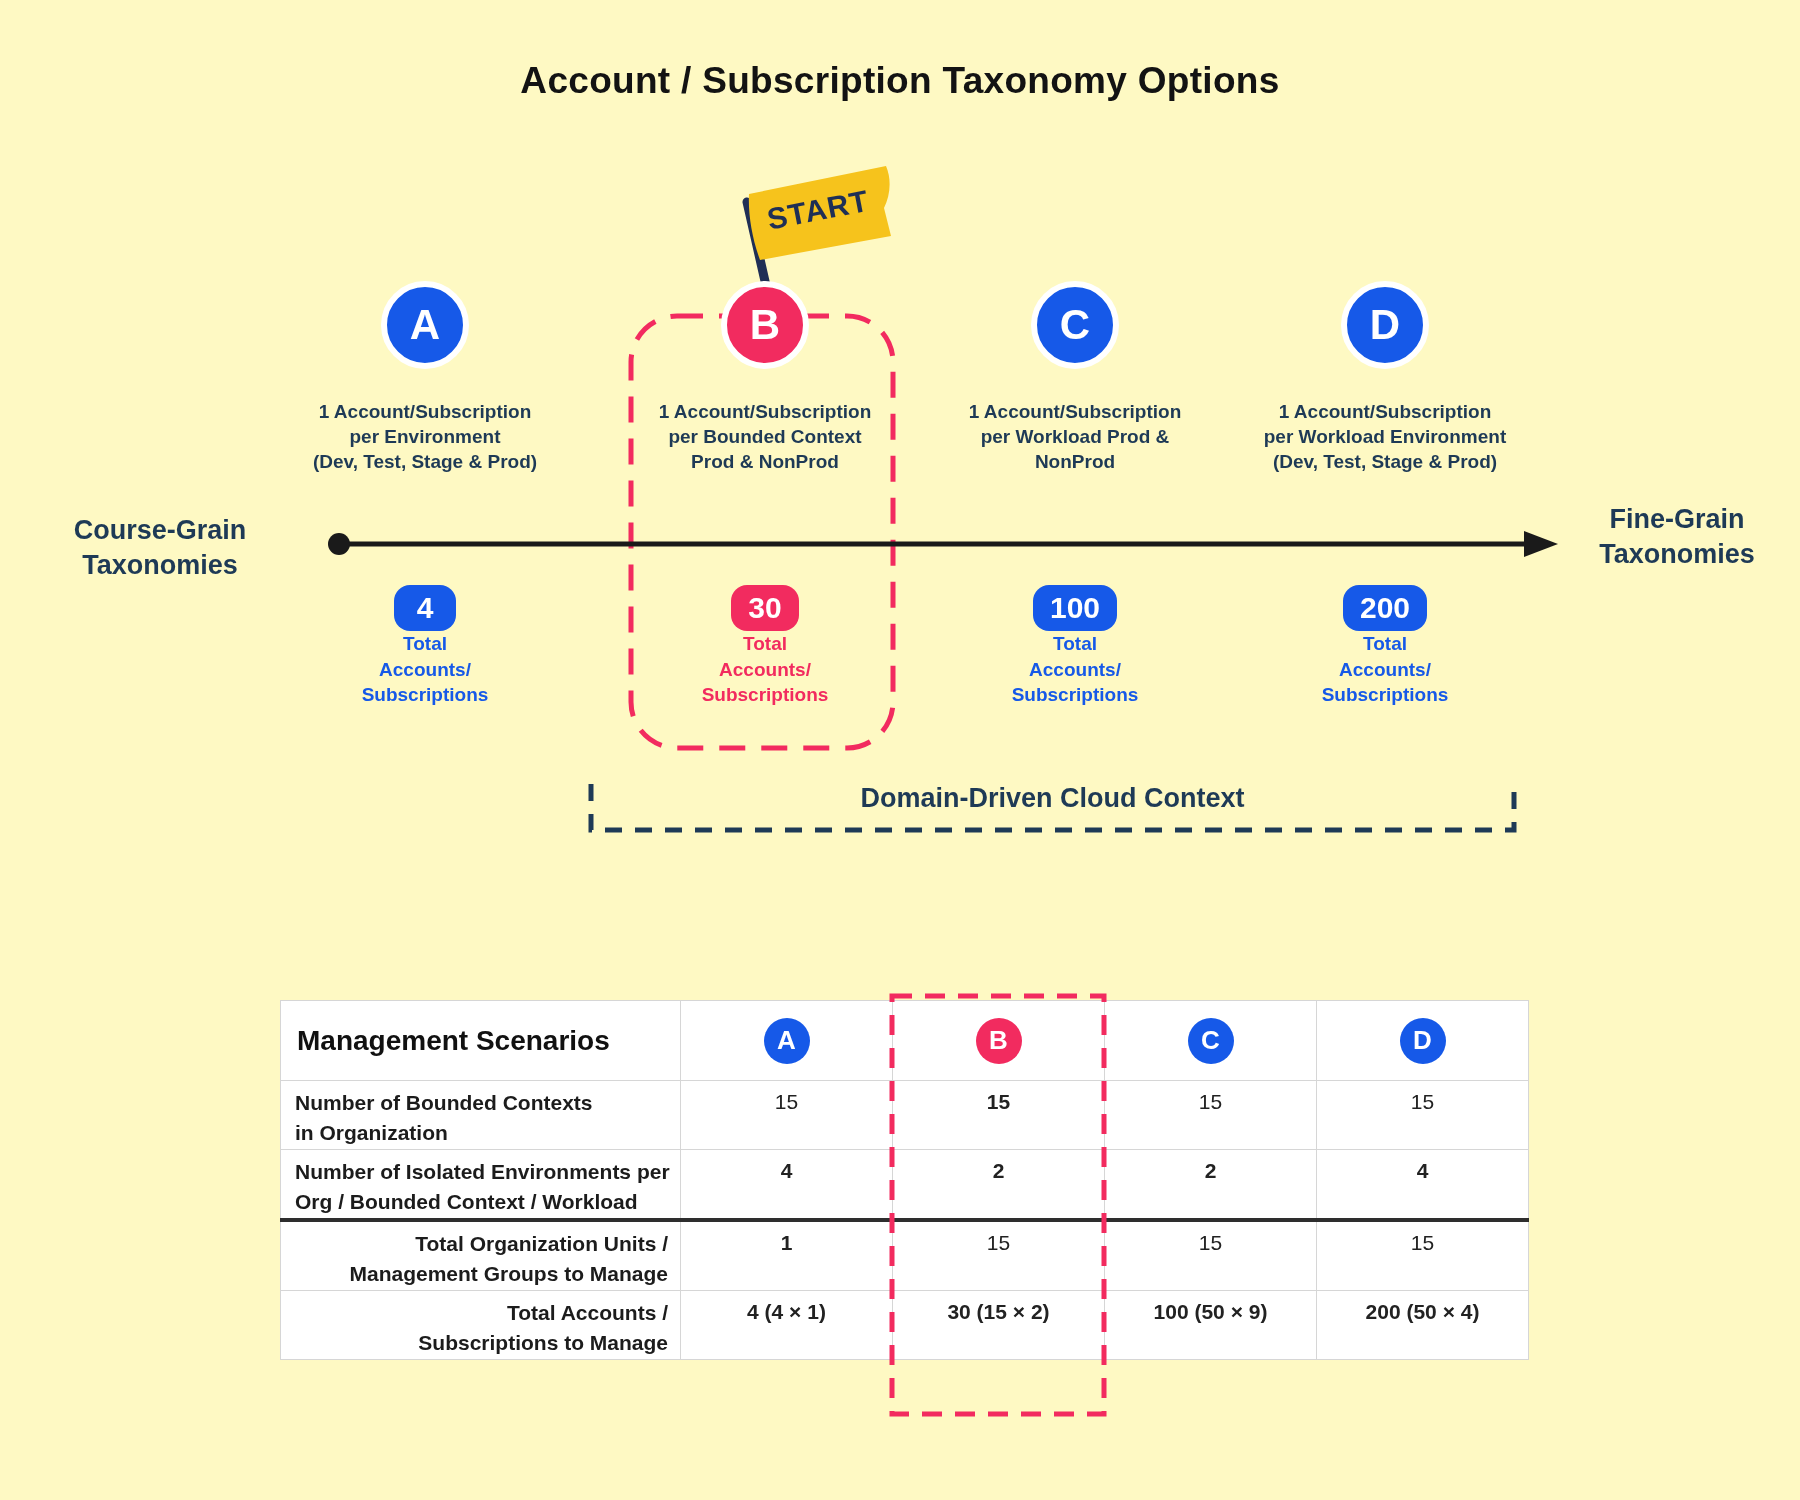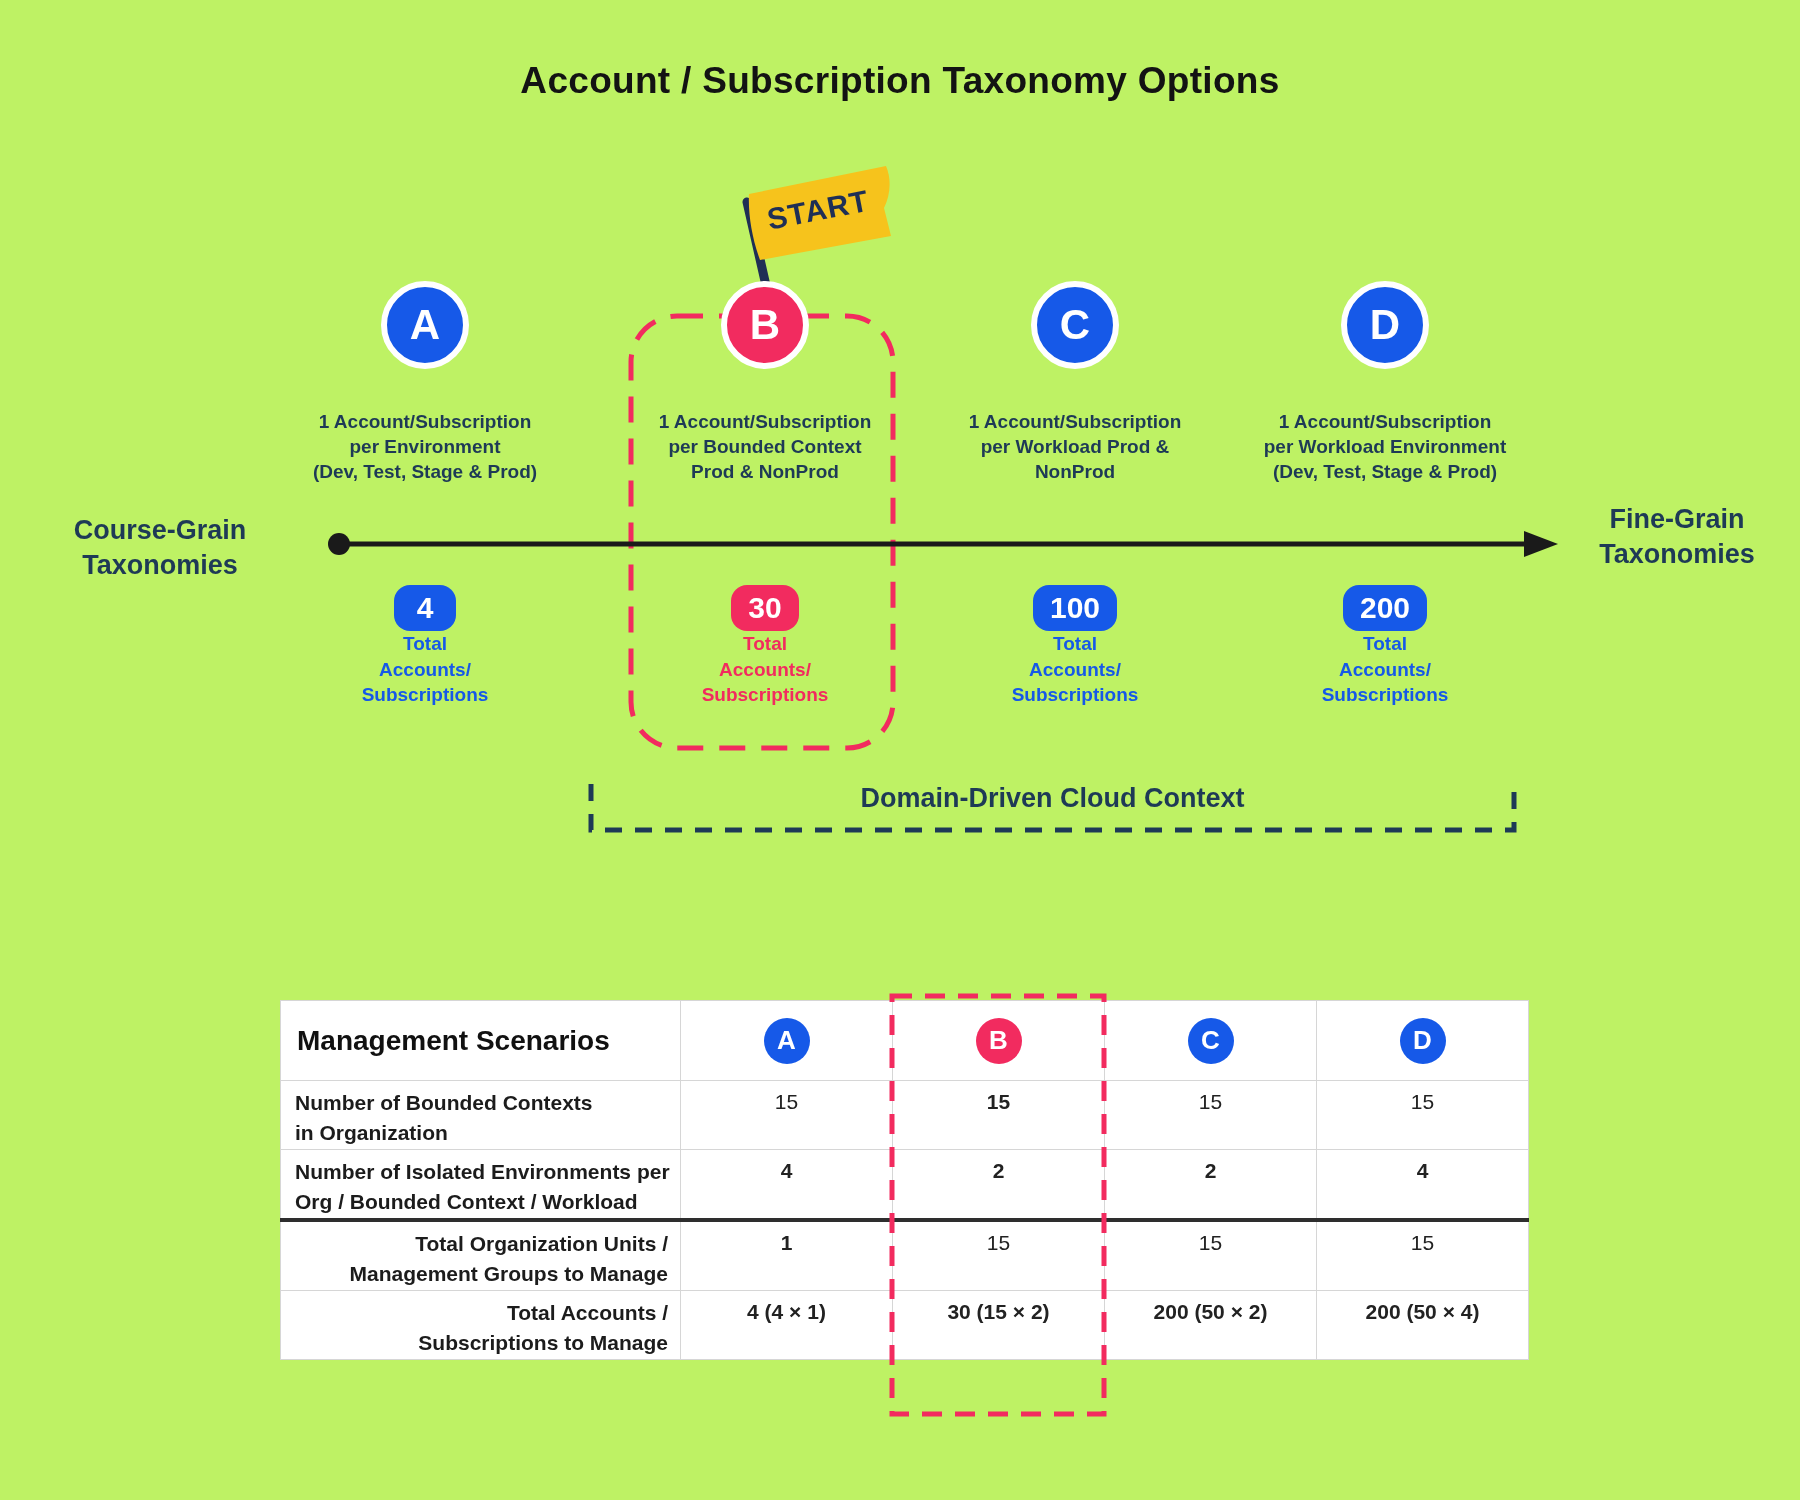--- a/index.html
+++ b/index.html
@@ -1,35 +1,35 @@
 <!DOCTYPE html>
 <html><head>
 <meta charset="utf-8">
 <style>
   html,body{margin:0;padding:0;background:#fff;}
   .canvas{
-    position:relative;width:1800px;height:1500px;background:#bef264;
+    position:relative;width:1800px;height:1500px;background:#fef9c3;
     font-family:"Liberation Sans", sans-serif;overflow:hidden;
   }
   .title{
     position:absolute;top:60px;left:0;width:100%;text-align:center;
     font-size:37px;font-weight:bold;color:#131313;letter-spacing:.3px;
   }
   
   .option-top{position:absolute;top:281px;width:320px;text-align:center;}
   .option-bottom{position:absolute;top:585px;width:320px;text-align:center;}
   .circle{
     width:76px;height:76px;border-radius:50%;margin:0 auto;
     display:flex;align-items:center;justify-content:center;
     color:#fff;font-size:42px;font-weight:bold;border:6px solid #fff;
   }
   .blue-bg{background:#1659e8;}
   .pink-bg{background:#f22b5f;}
   .desc{
-    margin-top:40px;font-size:19px;font-weight:bold;color:#1e3a56;
+    margin-top:30px;font-size:19px;font-weight:bold;color:#1e3a56;
     line-height:1.32;white-space:pre-line;
   }
   .badge{
     display:inline-block;min-width:28px;padding:8px 17px;border-radius:16px;
     color:#fff;font-size:30px;font-weight:bold;line-height:1;
   }
   .total{
     font-size:19px;font-weight:bold;line-height:1.35;
     white-space:pre-line;
   }
@@ -203,21 +203,21 @@
       <td class="val b">1</td>
       <td class="val">15</td>
       <td class="val">15</td>
       <td class="val">15</td>
     </tr>
     <tr style="height:68px;">
       <td class="rowlabel right">Total Accounts /
 Subscriptions to Manage</td>
       <td class="val b">4 (4 × 1)</td>
       <td class="val b">30 (15 × 2)</td>
-      <td class="val b">200 (50 × 2)</td>
+      <td class="val b">100 (50 × 9)</td>
       <td class="val b">200 (50 × 4)</td>
     </tr>
   </tbody>
     </table>
 
   <svg class="abs" style="left:888px;top:992px;" width="220" height="428">
     <rect x="4" y="4" width="212" height="418" fill="none" stroke="#f22b5f" stroke-width="5" stroke-dasharray="20 13"></rect>
   </svg>
 
 </div>

